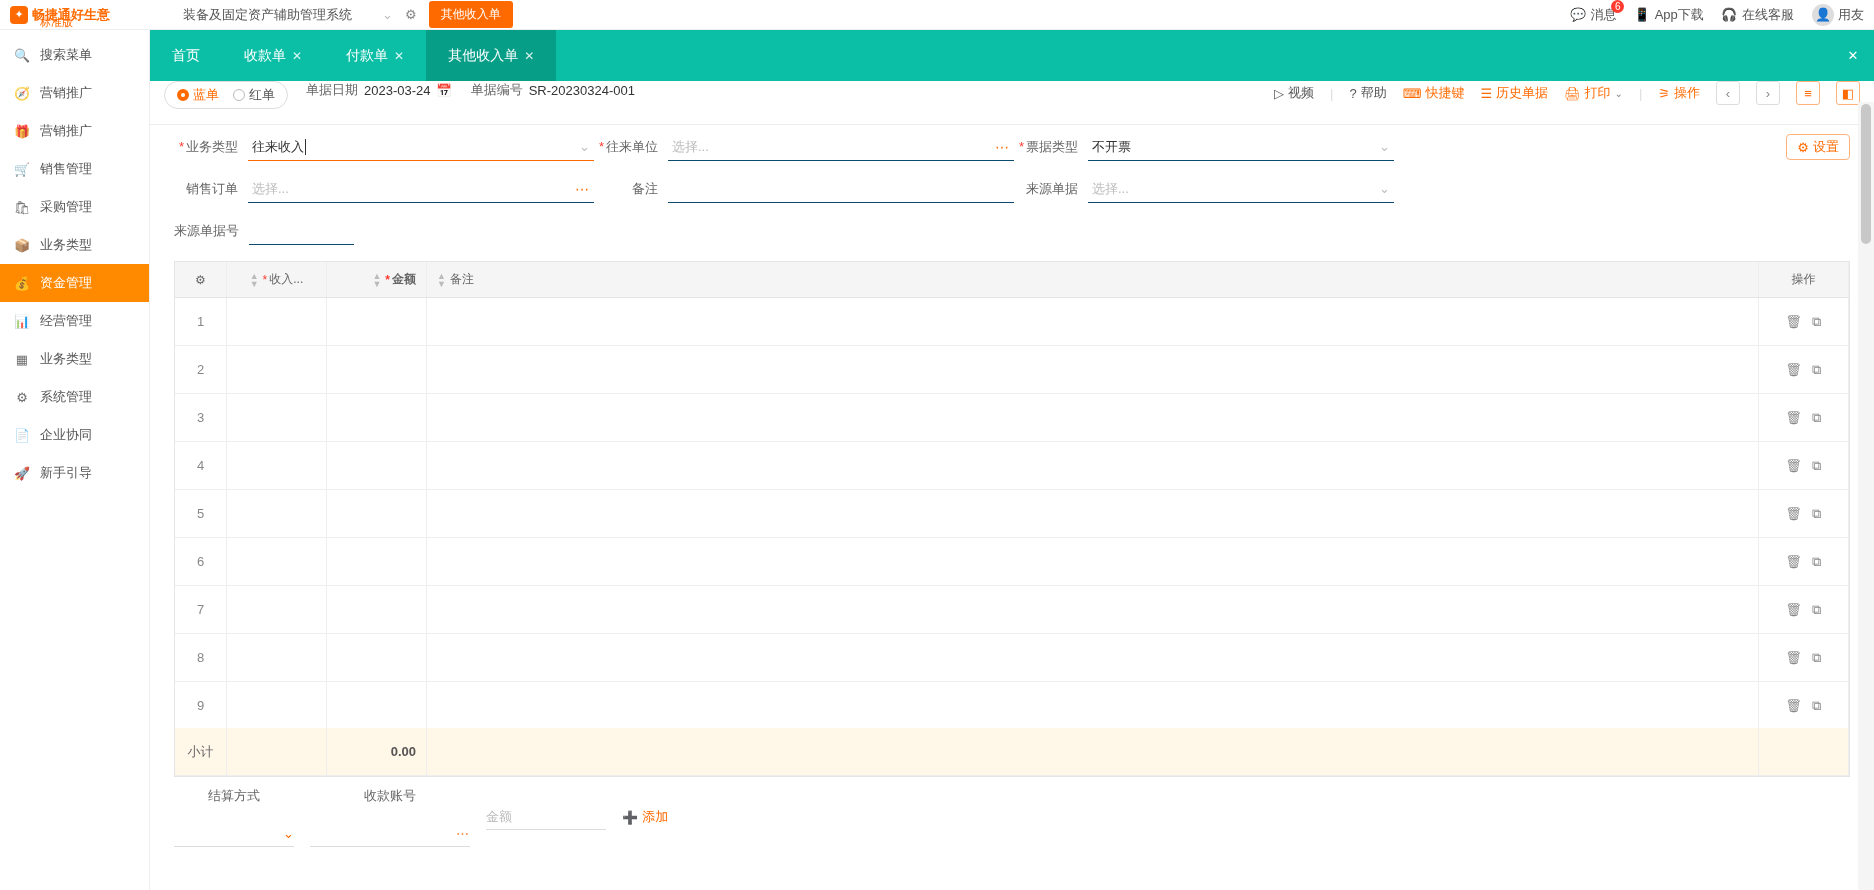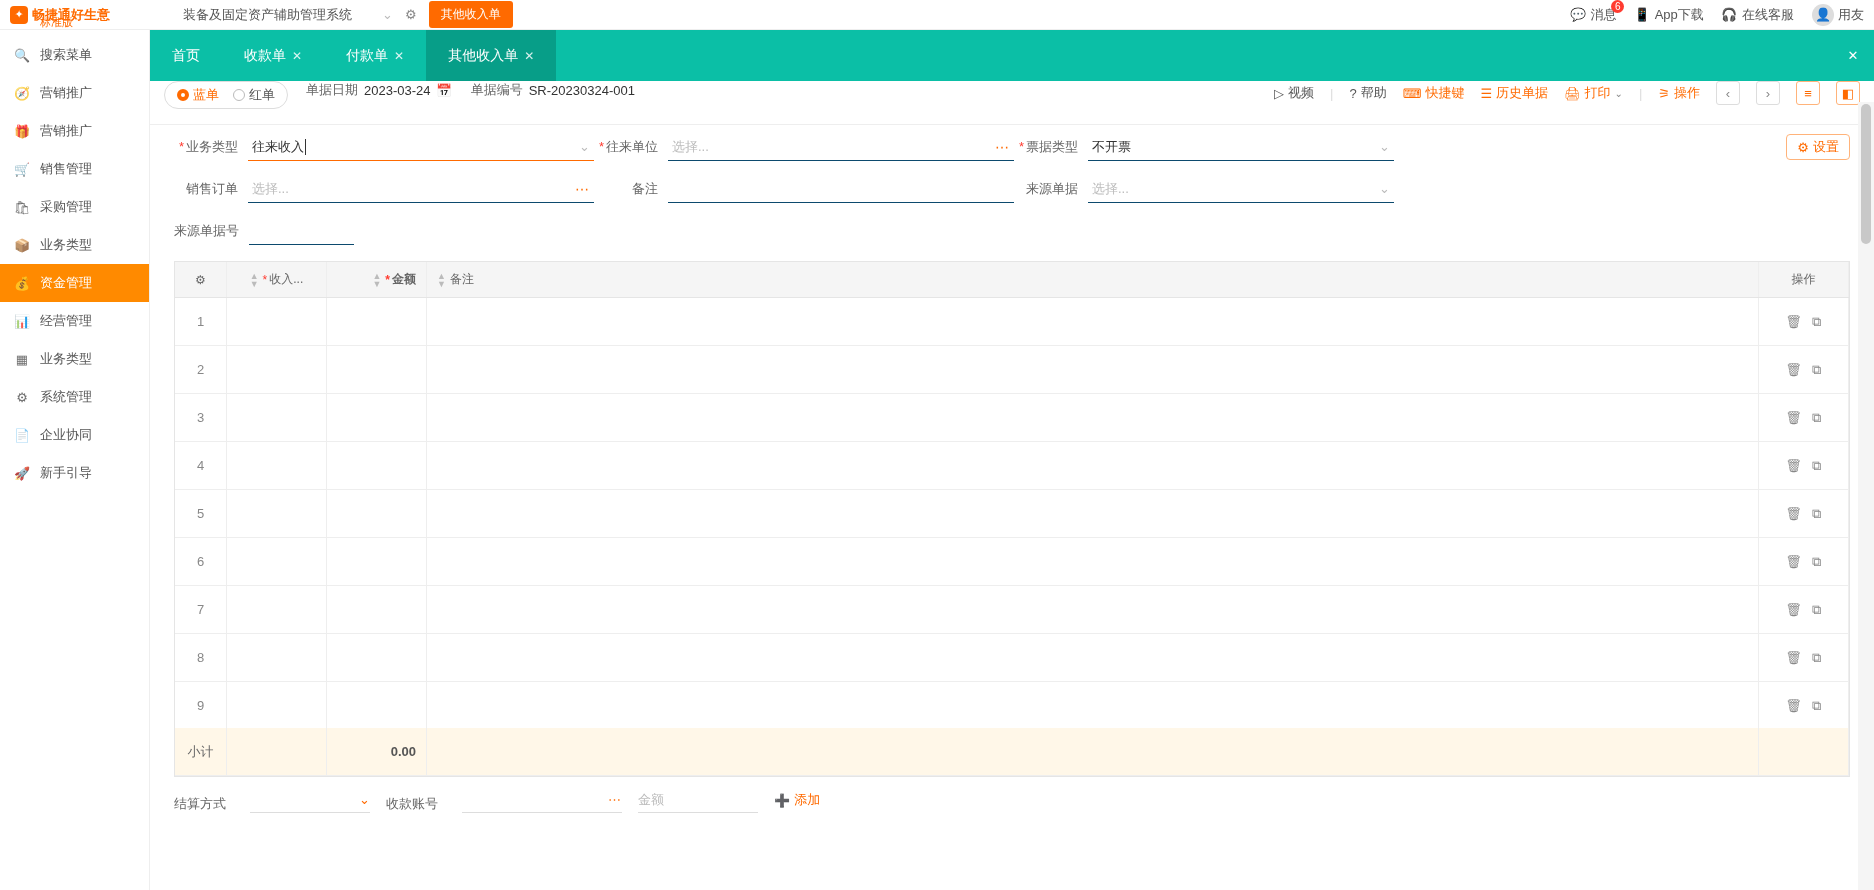--- a/index.html
+++ b/index.html
@@ -74,21 +74,21 @@
 .c-rem{flex:1;justify-content:flex-start;padding-left:10px;}
 .c-op{width:90px;gap:10px;}
 .gh{font-size:12px;color:#666;}
 .gh .sort{font-size:9px;color:#bbb;margin-right:4px;line-height:8px;}
 .gh .req{color:#ff3b30;margin-right:2px;}
 .op-ico{color:#888;cursor:pointer;}
 .subtotal{background:#fff7e8;}
 .subtotal .c-idx{color:#666;}
 
 .settle-row{display:flex;align-items:center;gap:16px;padding:10px 24px 0;color:#666;}
-.sr-field{display:flex;align-items:flex-end;gap:24px;}
+.sr-field{display:flex;align-items:center;gap:16px;flex-direction:column;}
 .sr-input{border:none;border-bottom:1px solid #ddd;height:26px;min-width:120px;display:flex;align-items:center;}
 .sr-input .chev{margin-left:auto;color:#ff6a00;}
 .sr-input .more{margin-left:auto;color:#ff6a00;letter-spacing:1px;}
 .sr-input.gray{color:#bbb;}
 .add-link{color:#ff6a00;display:flex;align-items:center;gap:4px;cursor:pointer;}
 .vscroll{width:16px;position:absolute;right:0;top:72px;bottom:0;background:#f5f5f5;}
 .vthumb{width:10px;margin:2px auto;height:140px;background:#c8c8c8;border-radius:5px;}
 </style>
 </head>
 <body>

